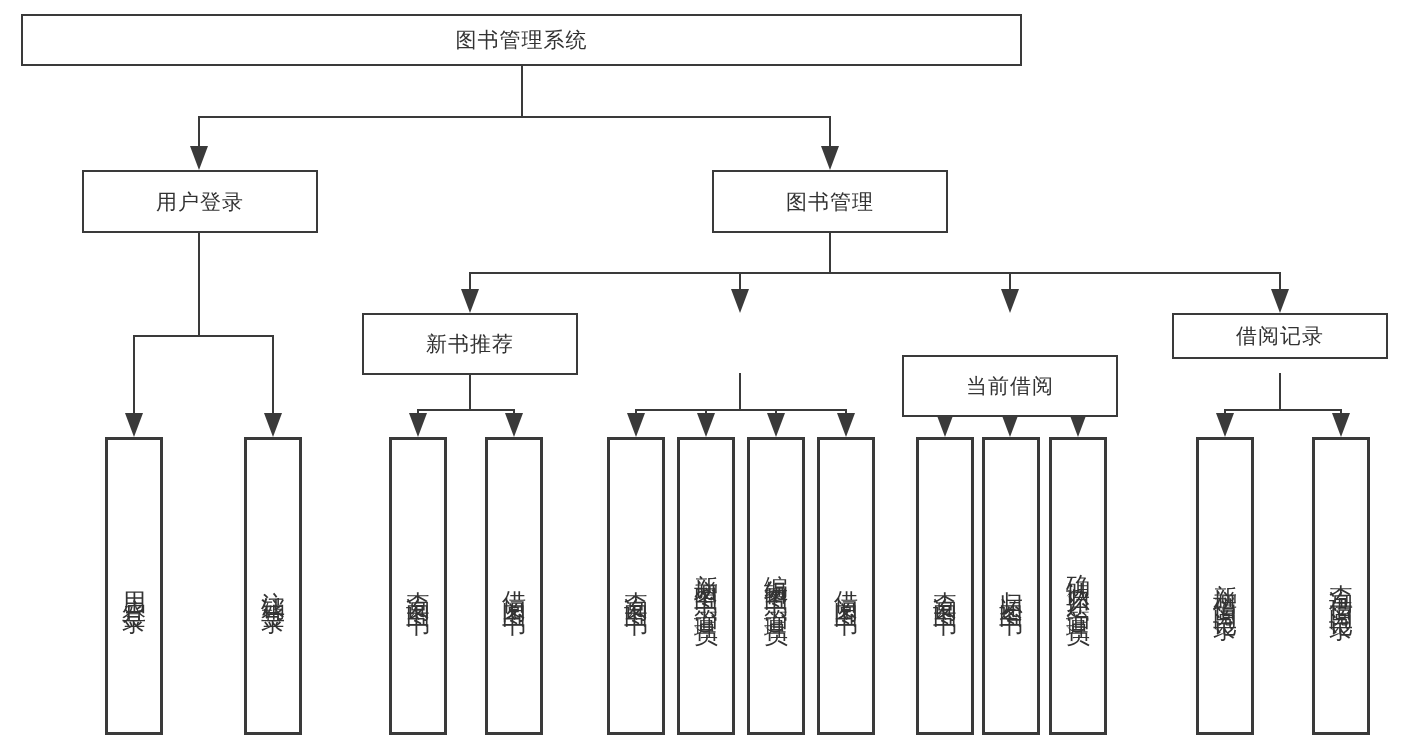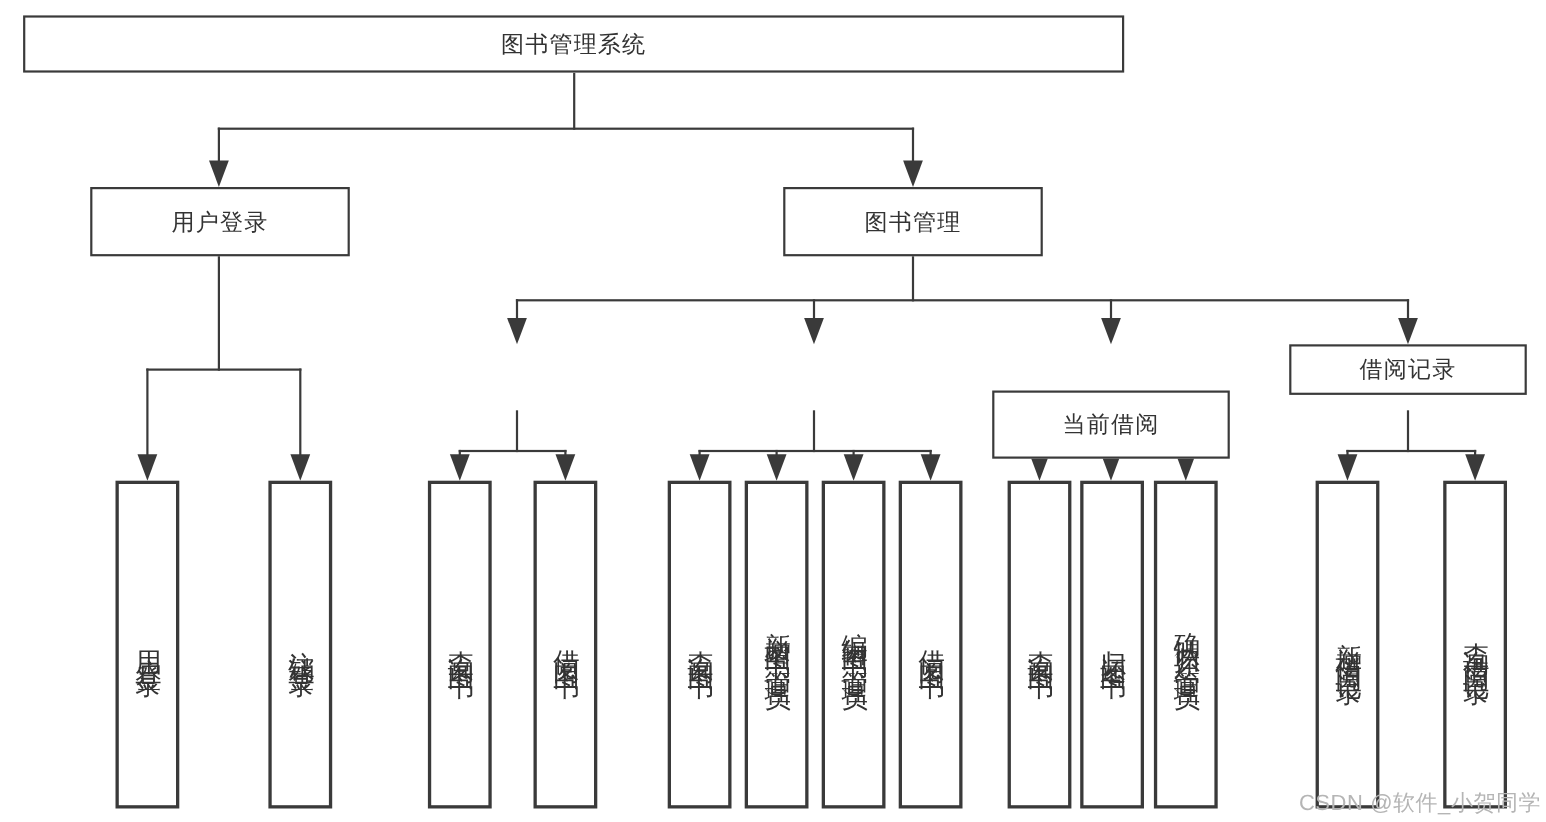--- a/index.html
+++ b/index.html
@@ -91,20 +91,23 @@
   <div class="hline" style="left:469px;top:272px;width:812px;"></div>
   <div class="vline" style="left:469px;top:272px;height:20px;"></div>
   <div class="vline" style="left:739px;top:272px;height:20px;"></div>
   <div class="vline" style="left:1009px;top:272px;height:20px;"></div>
   <div class="vline" style="left:1279px;top:272px;height:20px;"></div>
   <div class="arrow" style="left:461px;top:289px;"></div>
   <div class="arrow" style="left:731px;top:289px;"></div>
   <div class="arrow" style="left:1001px;top:289px;"></div>
   <div class="arrow" style="left:1271px;top:289px;"></div>
 
+  <div class="box" style="left:362px;top:313px;width:216px;height:62px;">
+    <span>新书推荐</span>
+  </div>
   <div class="box" style="left:902px;top:313px;width:216px;height:62px;margin-top:42px;">
     <span>当前借阅</span>
   </div>
   <div class="box" style="left:1172px;top:313px;width:216px;height:46px;">
     <span>借阅记录</span>
   </div>
 
   <div class="vline" style="left:469px;top:373px;height:38px;"></div>
   <div class="hline" style="left:417px;top:409px;width:98px;"></div>
   <div class="vline" style="left:417px;top:409px;height:8px;"></div>
@@ -176,15 +179,14 @@
     <span>确认归还（管理员）</span>
   </div>
 
   <div class="leaf" style="left:1196px;">
     <span>新增借阅记录</span>
   </div>
   <div class="leaf" style="left:1312px;">
     <span>查询借阅记录</span>
   </div>
 
-  <div class="watermark">CSDN @软件_小贺同学</div>
 
 </div>
 
 </body></html>

